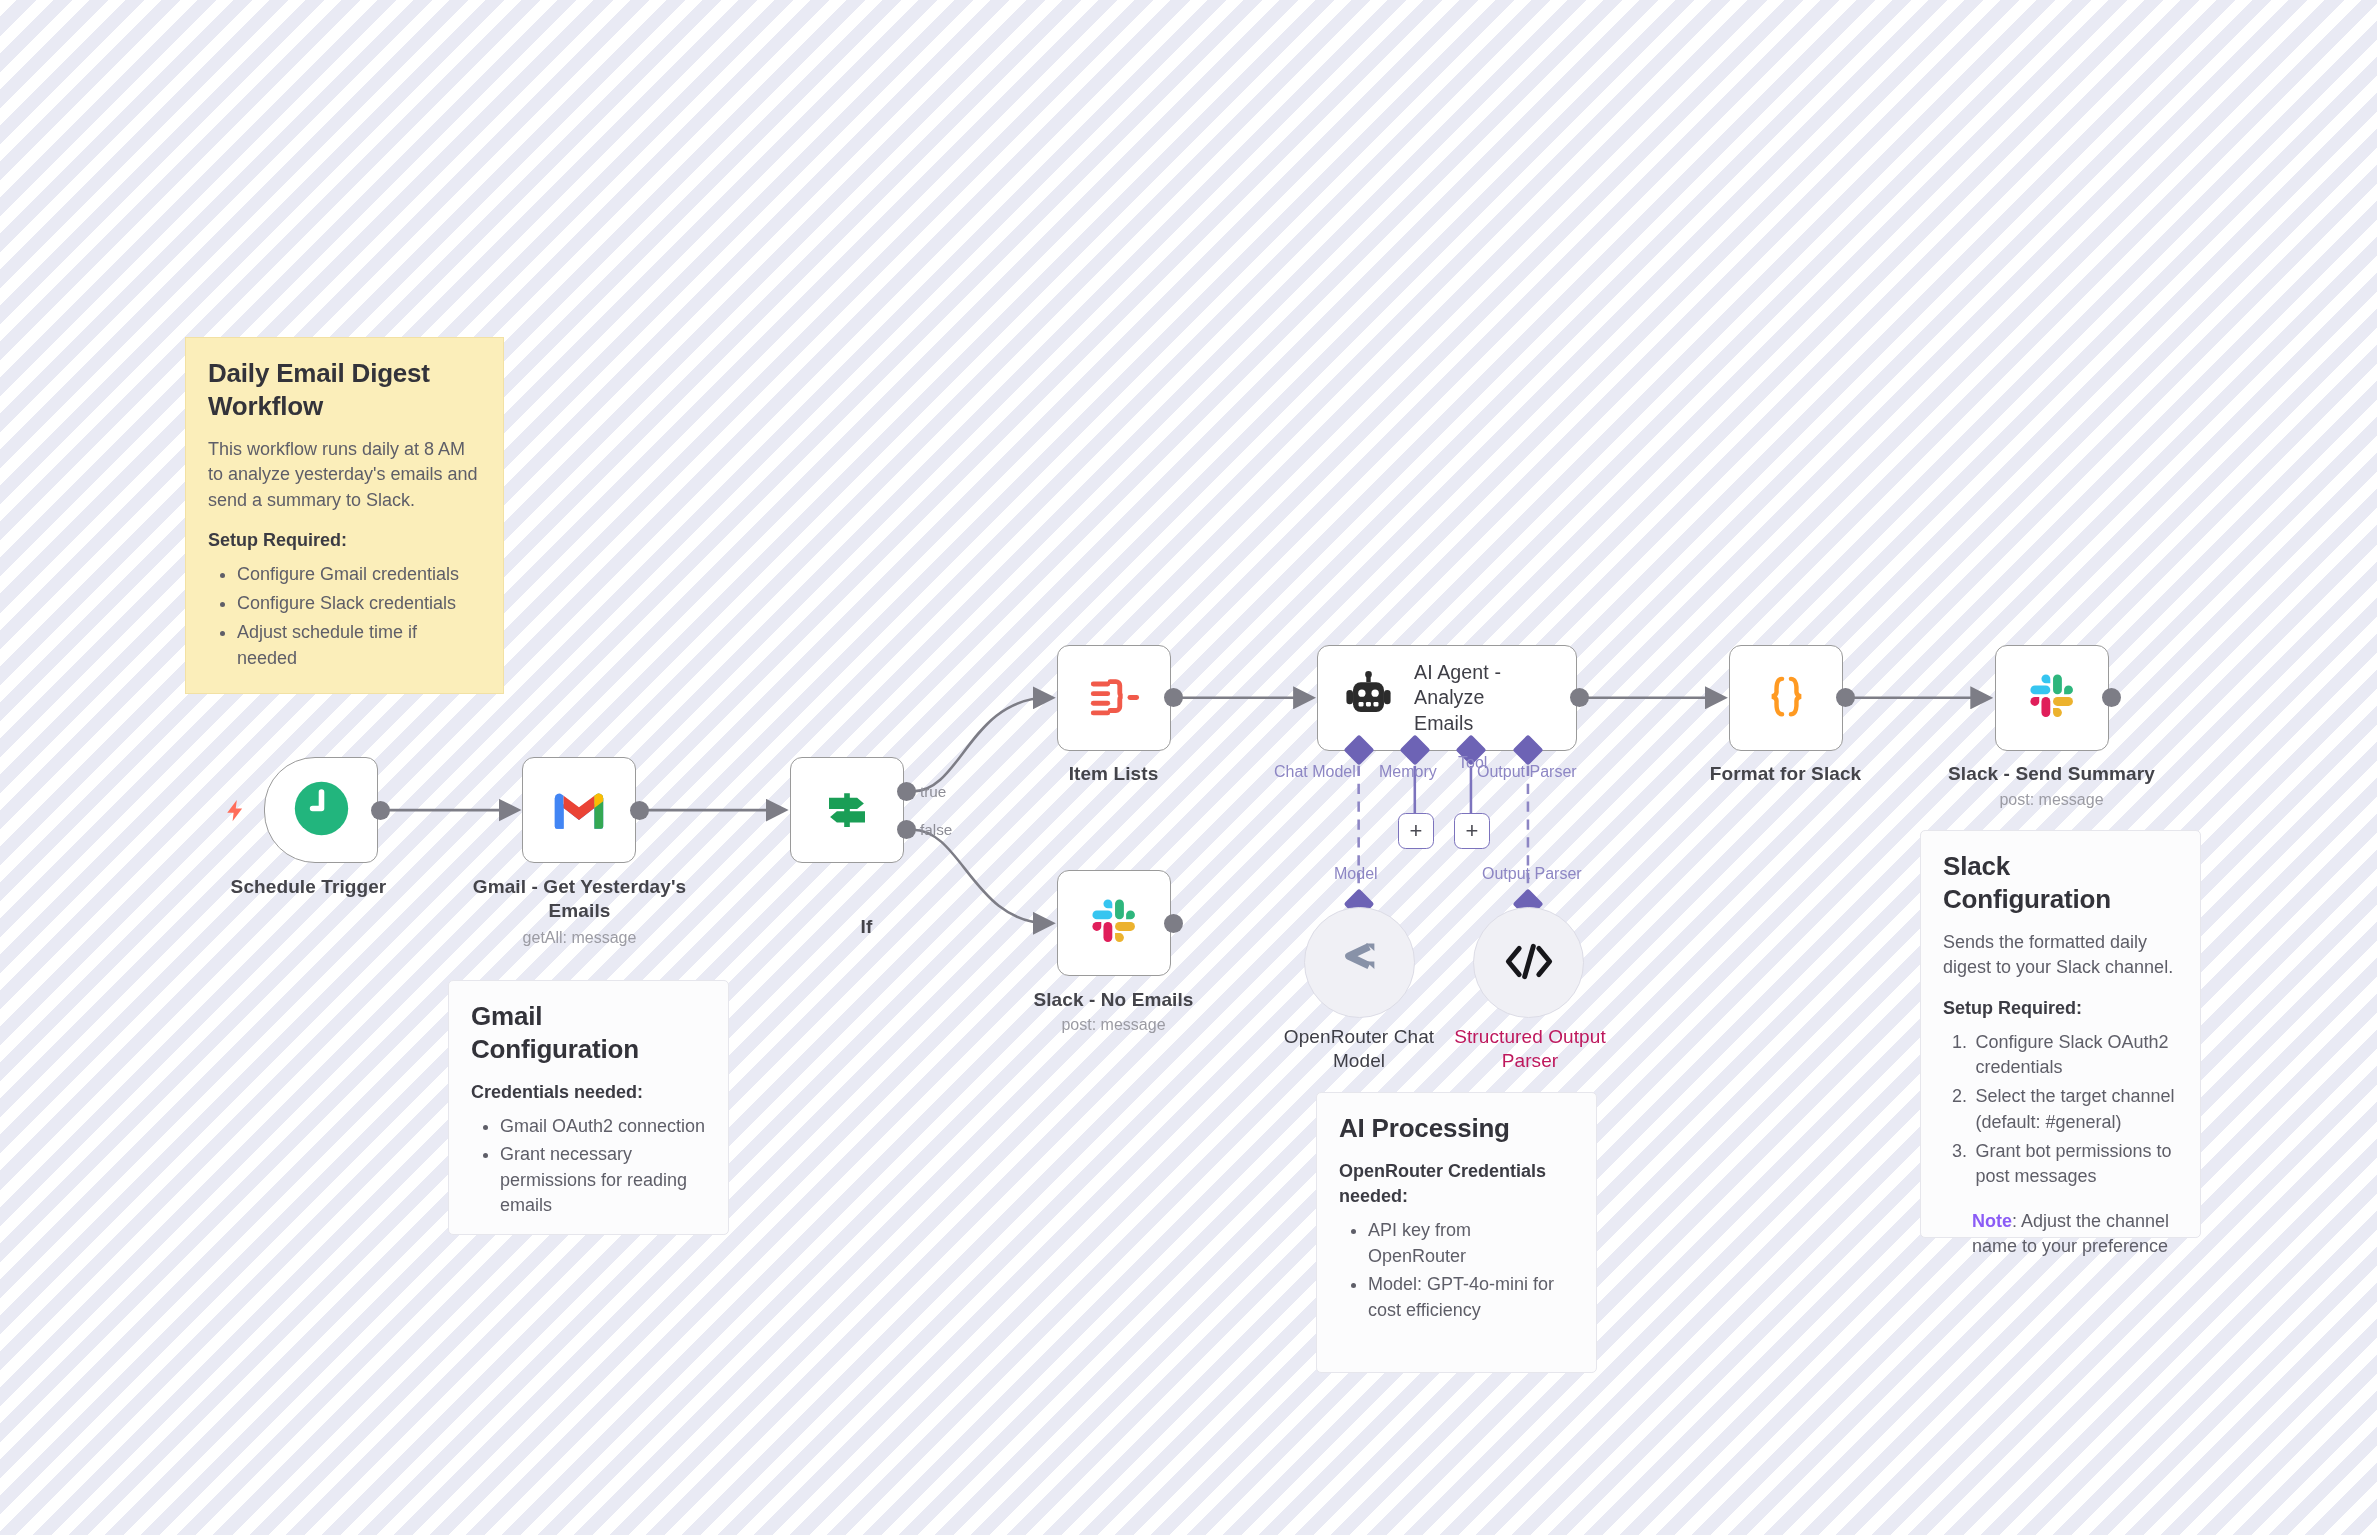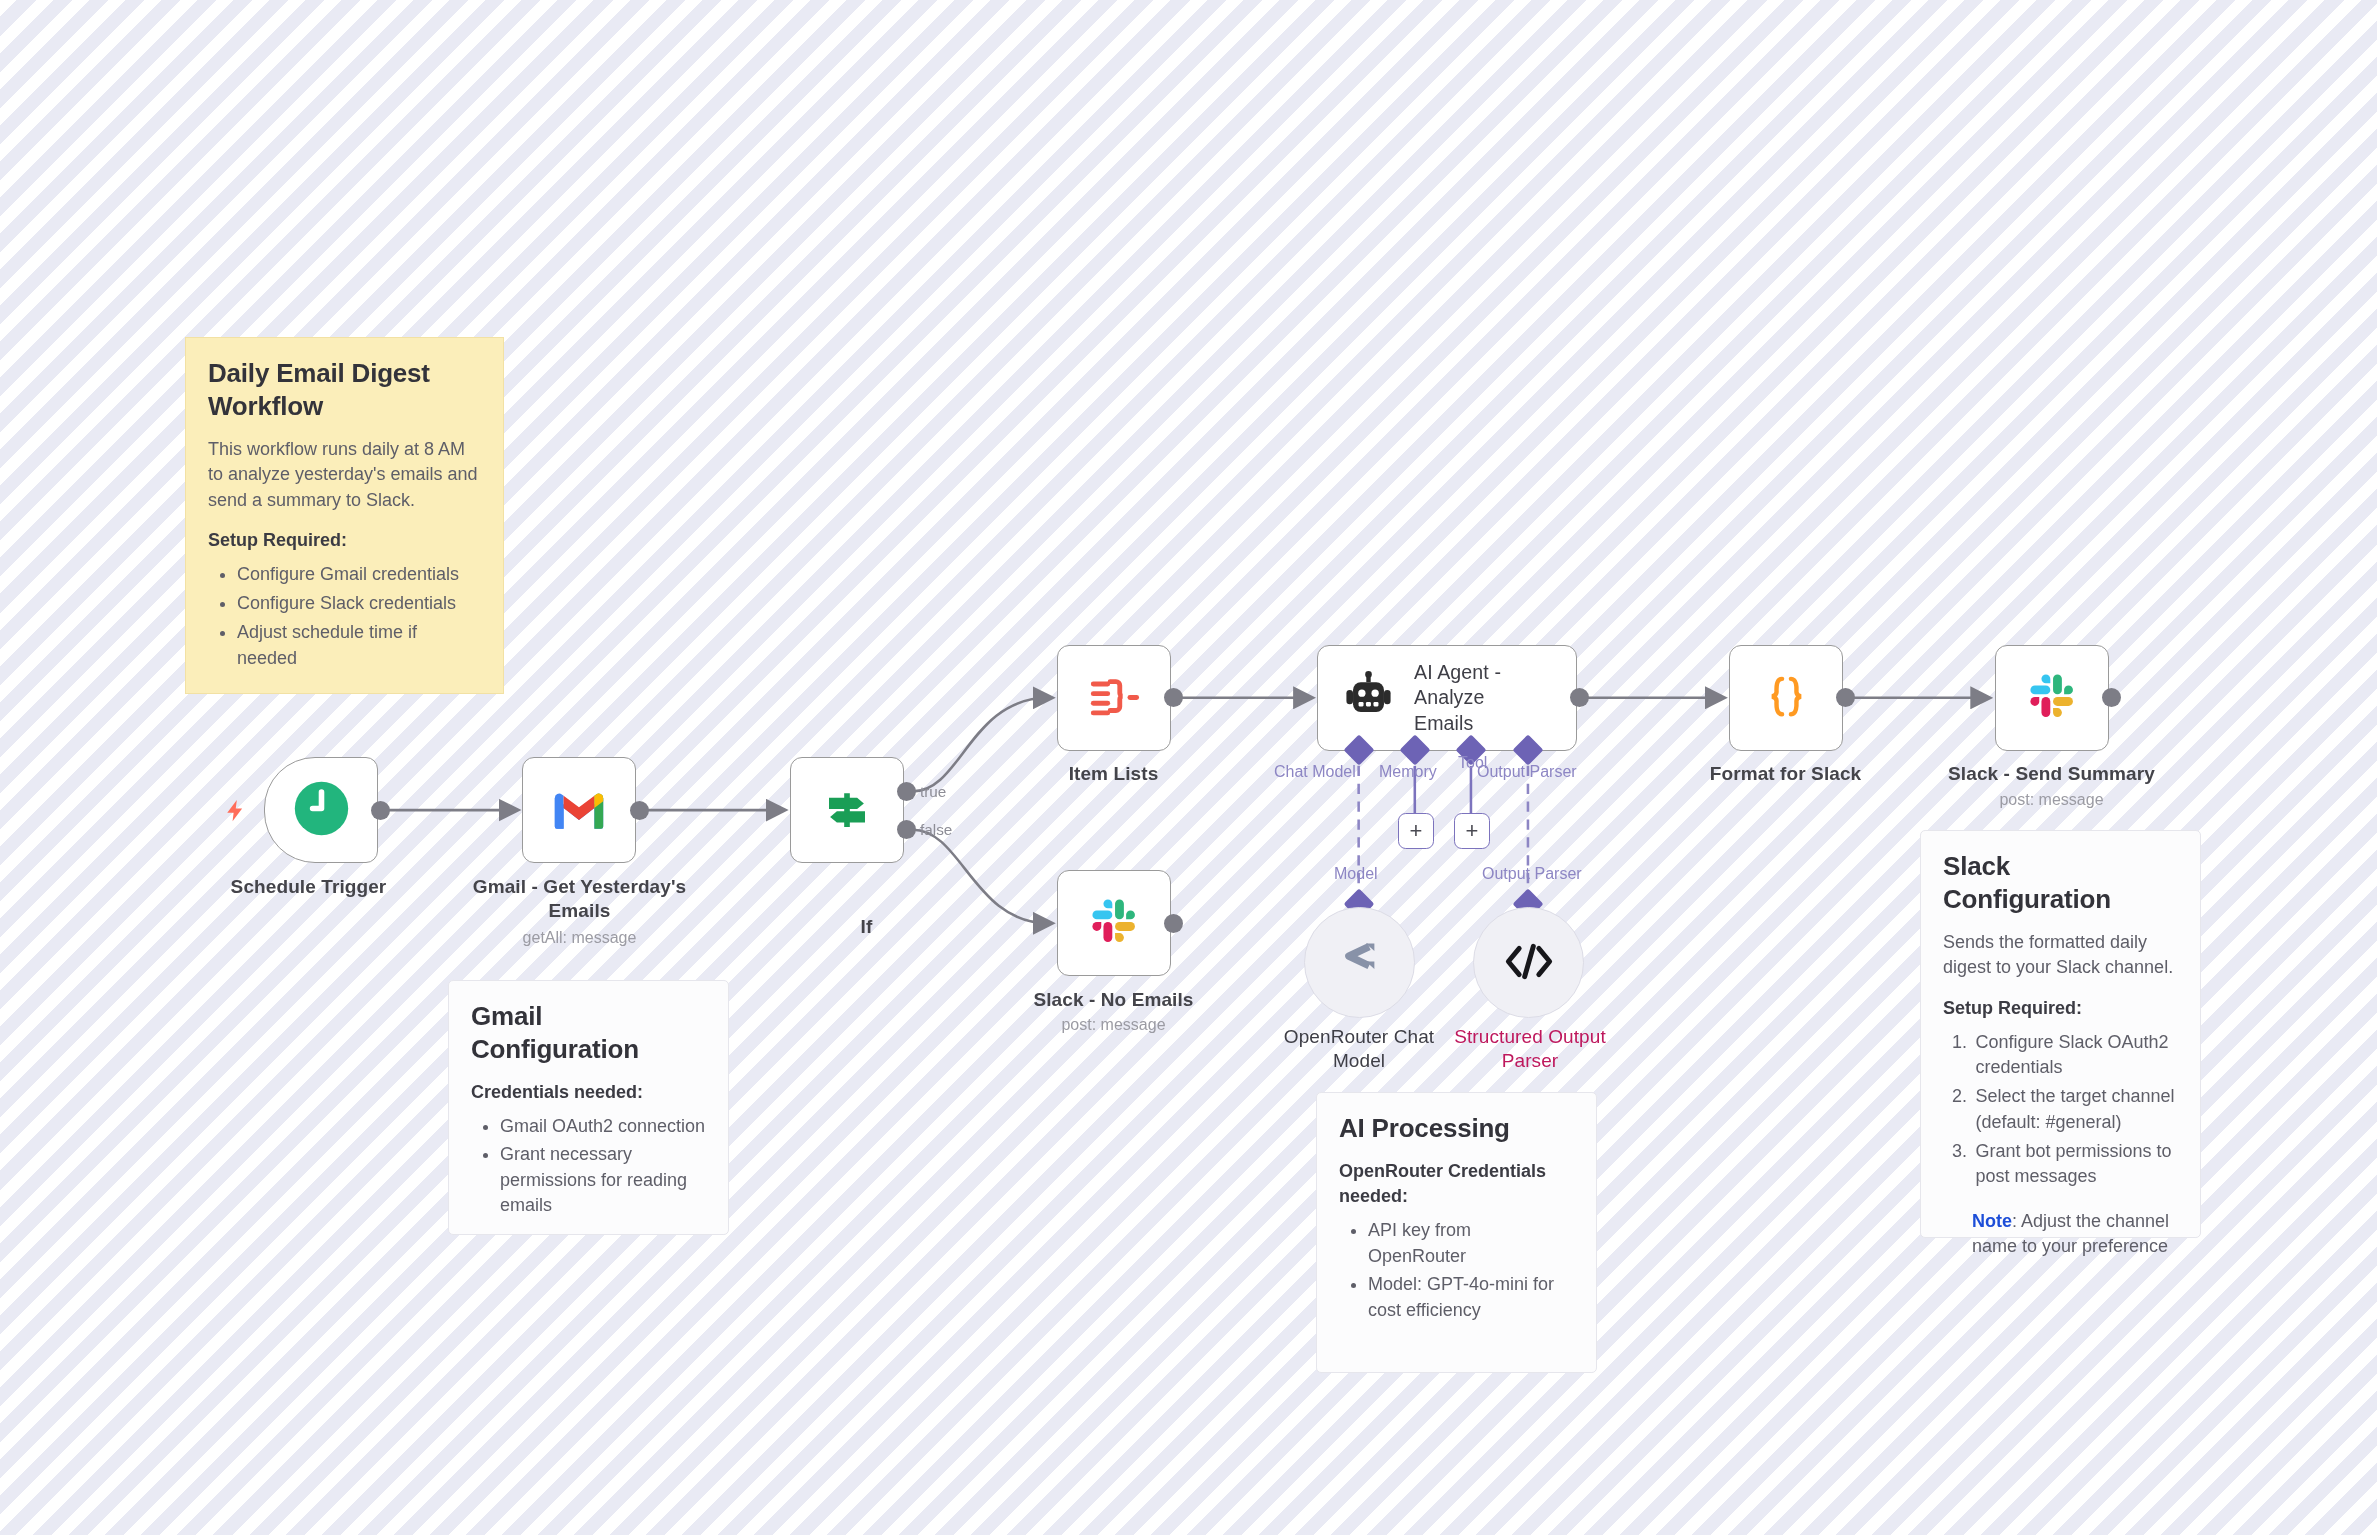--- a/index.html
+++ b/index.html
@@ -90,21 +90,21 @@
   .note h2{
     margin:0 0 13.6px 0;font-size:26px;line-height:33px;
     color:#33333a;font-weight:700;letter-spacing:-0.2px;
   }
   .note p{margin:0 0 15.3px 0;font-size:18px;line-height:25.5px;color:#5e5e68;}
   .note .sub{font-size:18px;line-height:25.5px;color:#3b3b43;font-weight:700;margin:0 0 8.5px 0;}
   .note ul,.note ol{margin:0;padding-left:29px;}
   .note li{font-size:18px;line-height:25.5px;color:#5e5e68;margin-bottom:3.4px;}
   .note ol li{padding-left:3.4px;}
   .note .tail{font-size:18px;line-height:25.5px;color:#5e5e68;margin-top:19px;}
-  .note .tail b{color:#1d4ed8;}
+  .note .tail b{color:#8b5cf6;}
 
   .bolt{position:absolute;font-size:0;}
 </style>
 </head>
 <body>
 
 <div id="canvas">
 
   <svg id="wires" viewBox="0 0 2794 1805">
     <defs>

